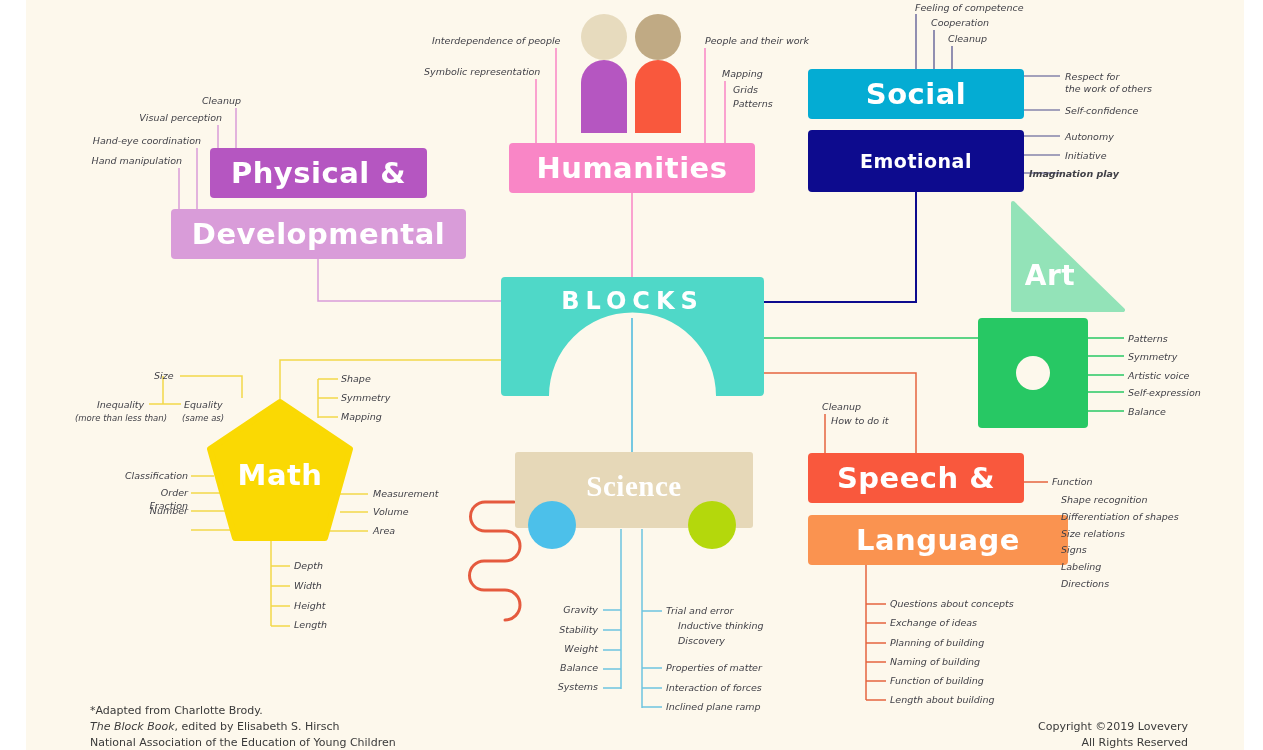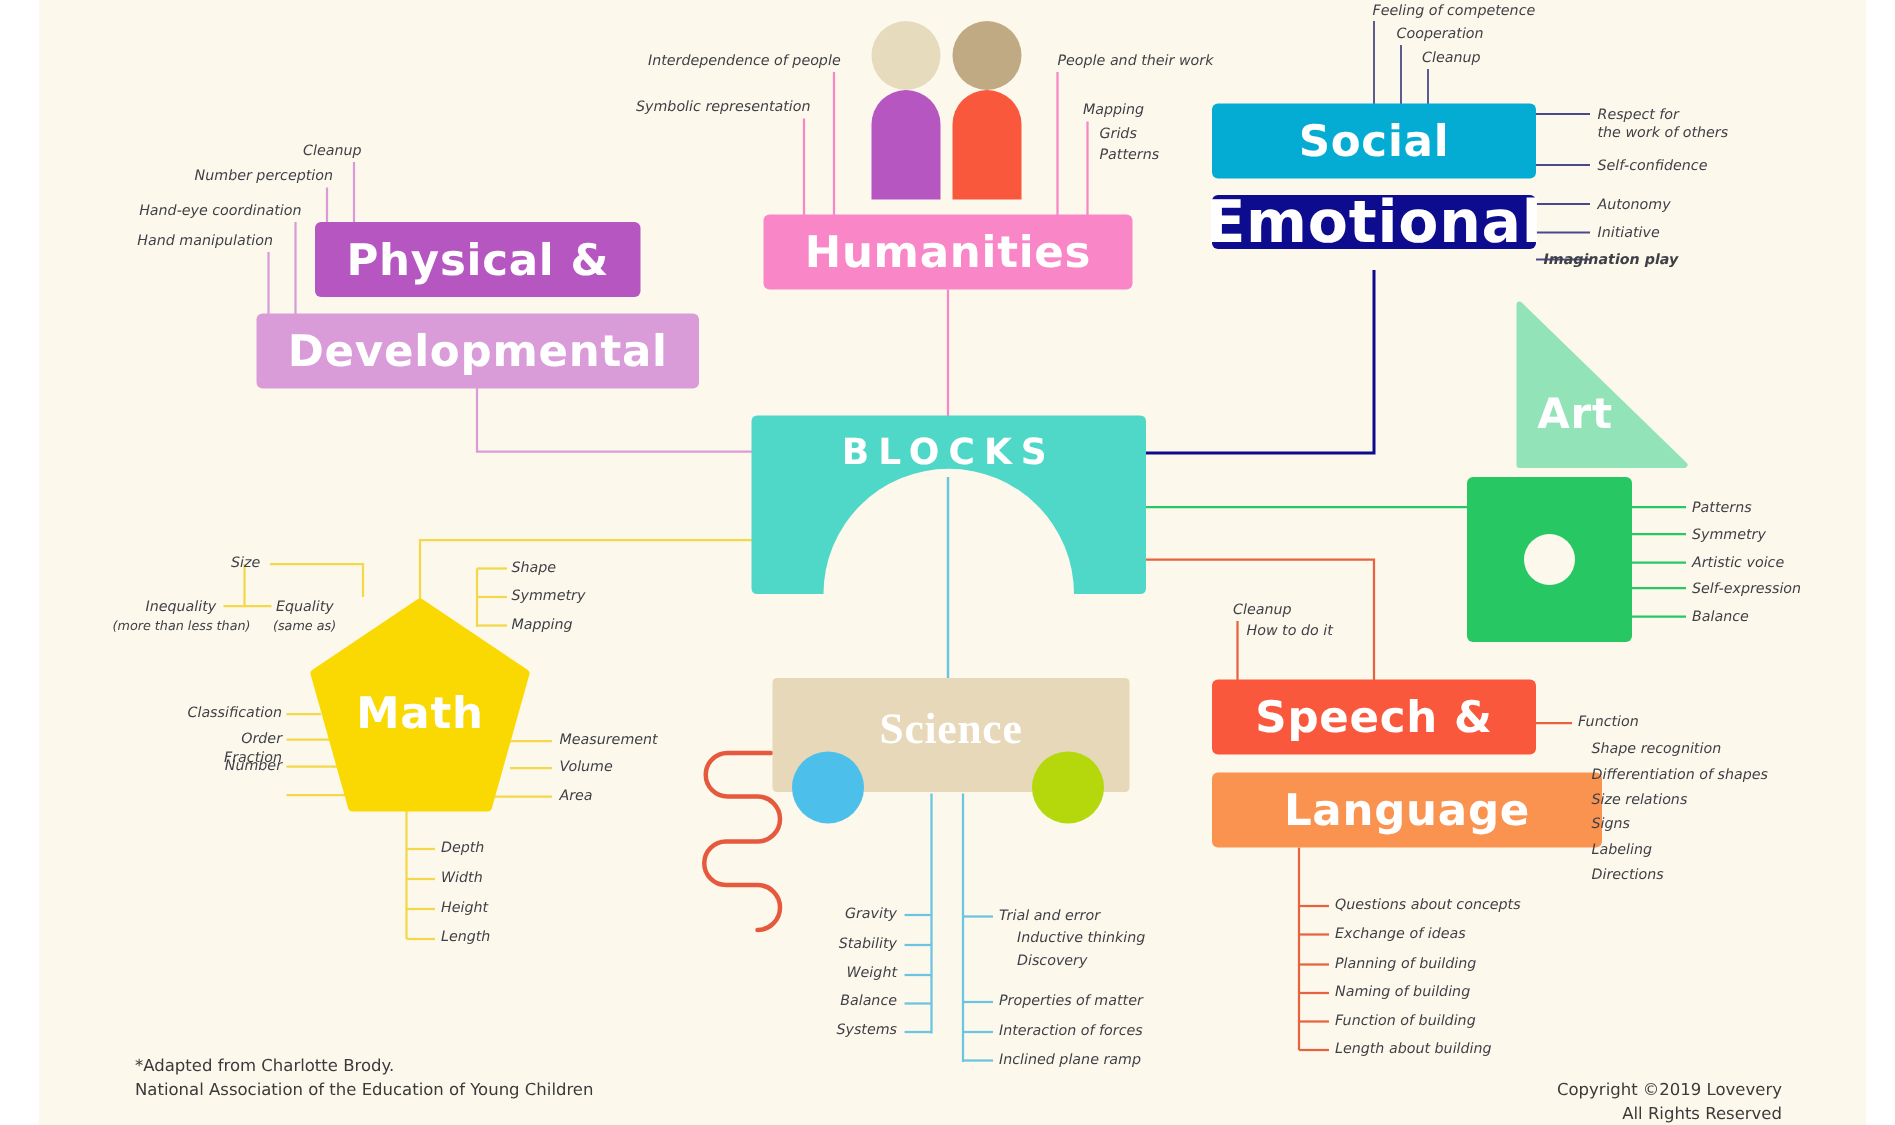--- a/index.html
+++ b/index.html
@@ -138,21 +138,21 @@
   <span>BLOCKS</span>
 </div>
 
 <div class="box" style="left:210px;top:148px;width:217px;height:50px;background:#b556c1;font-size:29px;">
   <span>Physical &amp;</span>
 </div>
 <div class="box" style="left:171px;top:209px;width:295px;height:50px;background:#d99cd9;font-size:29px;">
   <span>Developmental</span>
 </div>
 <div class="lbl r" style="left:180px;top:95px;width:61px;">Cleanup</div>
-<div class="lbl r" style="left:110px;top:112px;width:112px;">Number perception</div>
+<div class="lbl r" style="left:110px;top:112px;width:112px;">Visual perception</div>
 <div class="lbl r" style="left:60px;top:135px;width:141px;">Hand-eye coordination</div>
 <div class="lbl r" style="left:60px;top:155px;width:122px;">Hand manipulation</div>
 
 <div class="box" style="left:509px;top:143px;width:246px;height:50px;background:#f986c6;font-size:29px;">
   <span>Humanities</span>
 </div>
 <div class="lbl" style="left:432px;top:35px;">Interdependence of people</div>
 <div class="lbl" style="left:424px;top:66px;">Symbolic representation</div>
 <div class="lbl" style="left:705px;top:35px;">People and their work</div>
 <div class="lbl" style="left:722px;top:68px;">Mapping</div>
@@ -162,21 +162,21 @@
 <div class="box" style="left:808px;top:69px;width:216px;height:50px;background:#04acd3;font-size:29px;">
   <span>Social</span>
 </div>
 <div class="lbl" style="left:915px;top:2px;">Feeling of competence</div>
 <div class="lbl" style="left:931px;top:17px;">Cooperation</div>
 <div class="lbl" style="left:948px;top:33px;">Cleanup</div>
 <div class="lbl" style="left:1065px;top:71px;">Respect for</div>
 <div class="lbl" style="left:1065px;top:83px;">the work of others</div>
 <div class="lbl" style="left:1065px;top:105px;">Self-confidence</div>
 
-<div class="box" style="left:808px;top:130px;width:216px;height:36px;background:#0d0b8e;font-size:39px;">
+<div class="box" style="left:808px;top:130px;width:216px;height:62px;background:#0d0b8e;font-size:19px;">
   <span>Emotional</span>
 </div>
 <div class="lbl" style="left:1065px;top:131px;">Autonomy</div>
 <div class="lbl" style="left:1065px;top:150px;">Initiative</div>
 <div class="lbl" style="left:1029px;top:168px;font-weight:bold;">Imagination play</div>
 
 <div class="box" style="left:1015px;top:256px;width:70px;height:38px;background:transparent;font-size:28px;">
   <span>Art</span>
 </div>
 <div class="lbl" style="left:1128px;top:333px;">Patterns</div>
@@ -240,18 +240,19 @@
 <div class="lbl" style="left:1061px;top:578px;">Directions</div>
 <div class="lbl" style="left:890px;top:598px;">Questions about concepts</div>
 <div class="lbl" style="left:890px;top:617px;">Exchange of ideas</div>
 <div class="lbl" style="left:890px;top:637px;">Planning of building</div>
 <div class="lbl" style="left:890px;top:656px;">Naming of building</div>
 <div class="lbl" style="left:890px;top:675px;">Function of building</div>
 <div class="lbl" style="left:890px;top:694px;">Length about building</div>
 
 <div class="foot" style="left:90px;top:703px;">
   <div>*Adapted from Charlotte Brody.</div>
+  <div><i>The Block Book</i><span>, edited by Elisabeth S. Hirsch</span></div>
   <div>National Association of the Education of Young Children</div>
 </div>
 <div class="foot" style="left:1000px;top:719px;width:188px;text-align:right;">
   <div>Copyright ©2019 Lovevery</div>
   <div>All Rights Reserved</div>
 </div>
 
 </body></html>

